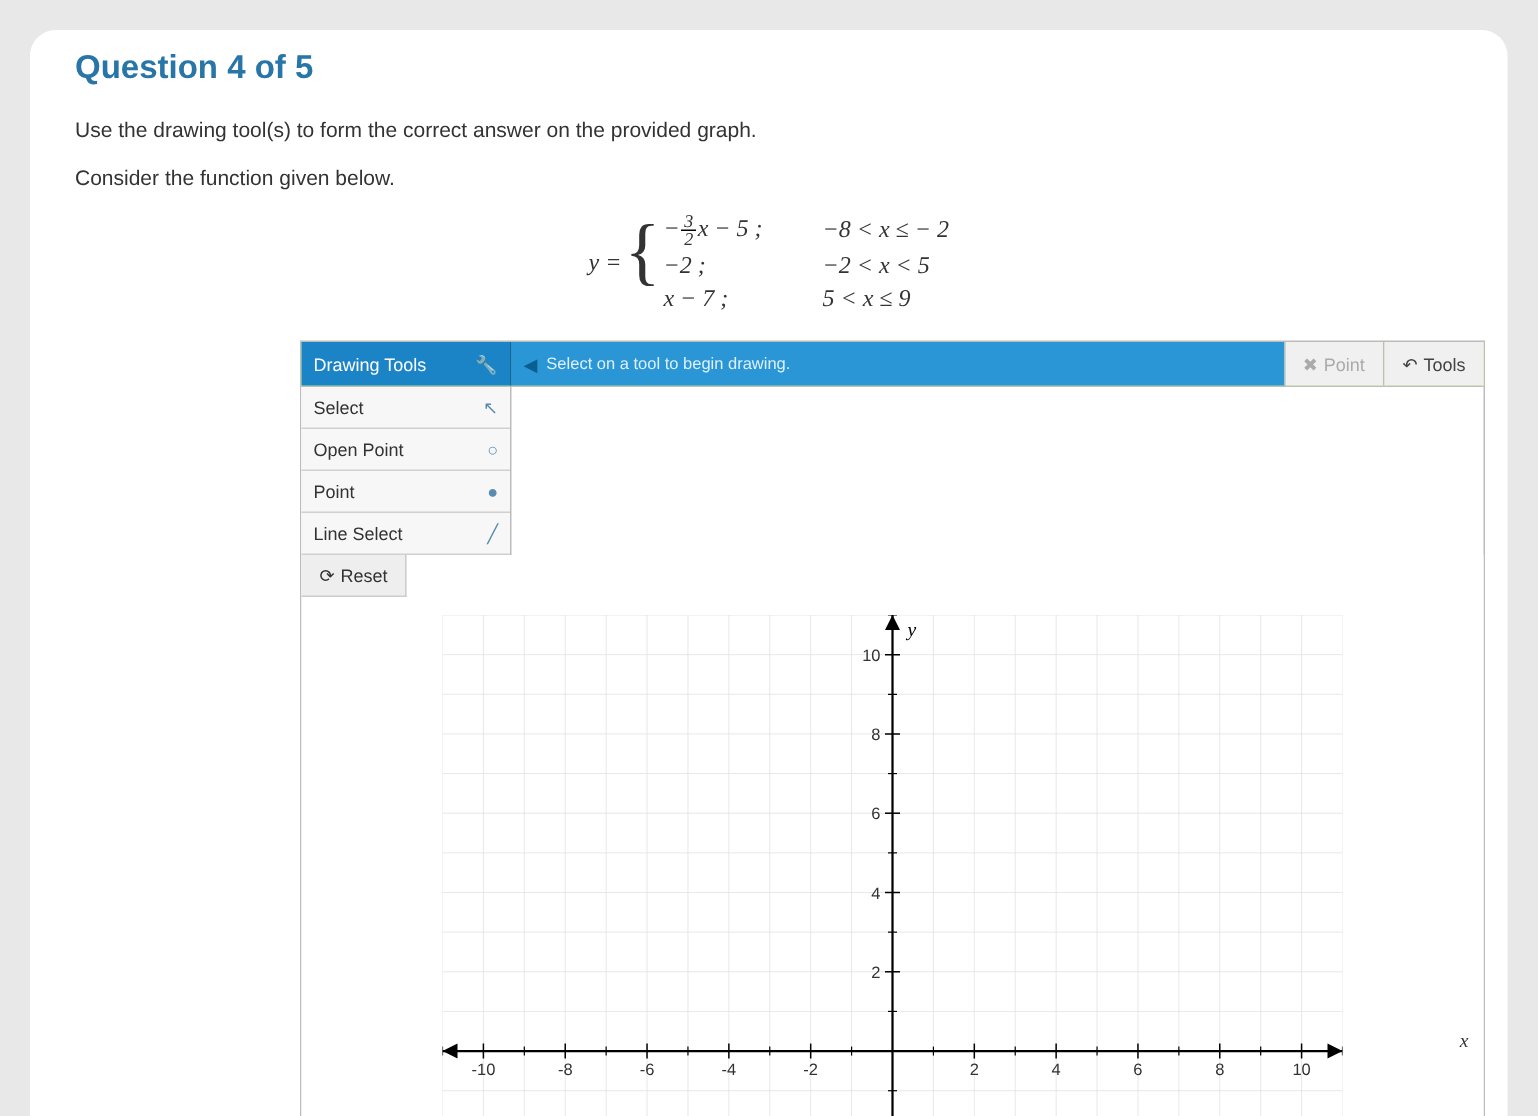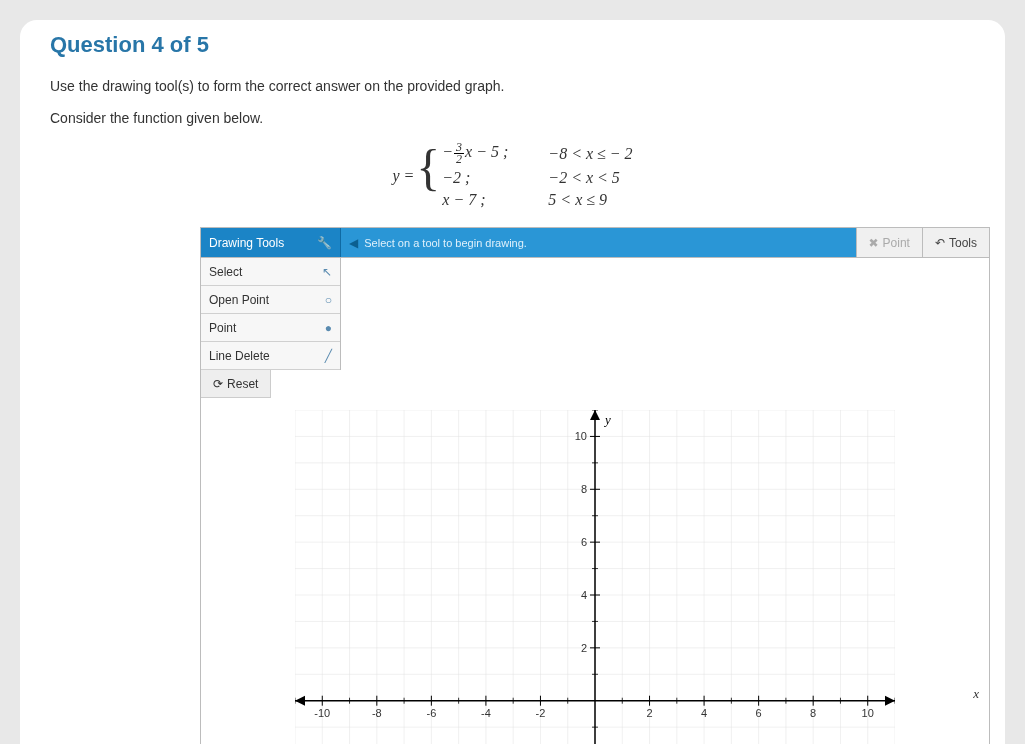--- a/index.html
+++ b/index.html
@@ -232,21 +232,21 @@
         </div>
         <div class="tool-item">
           <span>Open Point</span>
             <span class="ticon">○</span>
         </div>
         <div class="tool-item">
           <span>Point</span>
             <span class="ticon">●</span>
         </div>
         <div class="tool-item">
-          <span>Line Delete</span>
+          <span>Line Select</span>
             <span class="ticon">╱</span>
         </div>
       </div>
 
       <div class="graph-area">
         <div class="reset-btn">
           <span>⟳</span>
           <span>Reset</span>
         </div>
         <svg id="chart" class="chart-svg" width="600" height="370">

